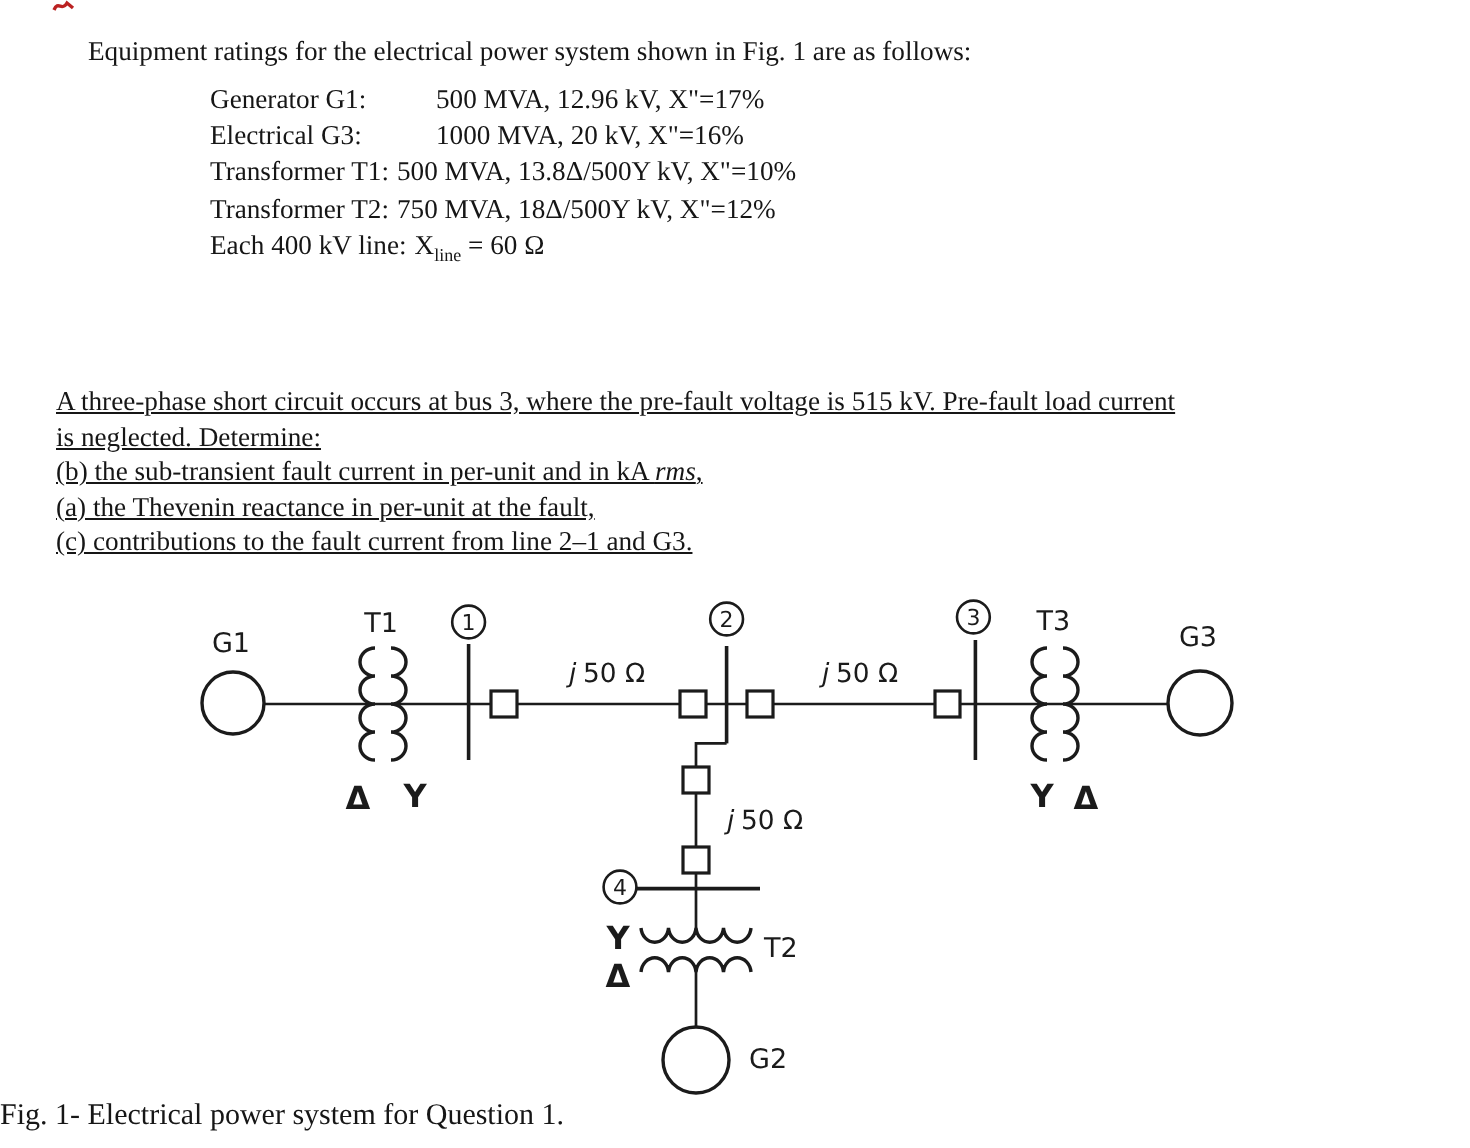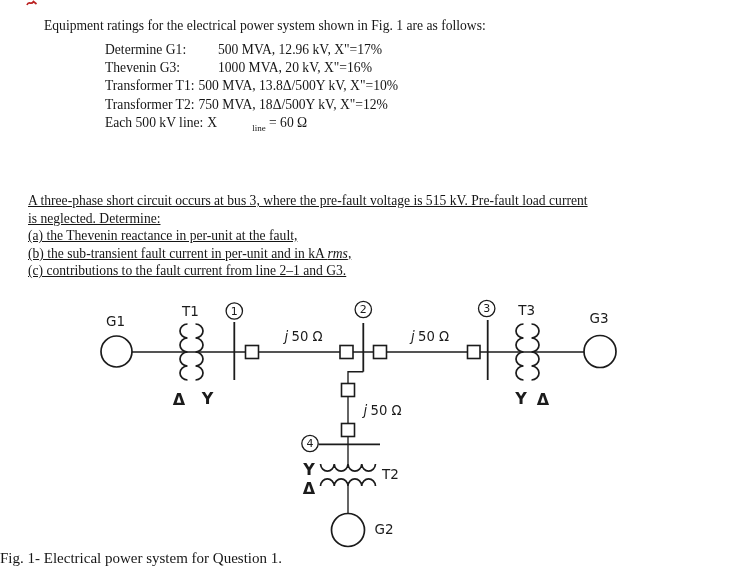--- a/index.html
+++ b/index.html
@@ -7,21 +7,21 @@
     position:relative;width:735px;height:574px;background:#ffffff;overflow:hidden;
     font-family:"Liberation Serif",serif;color:#161616;
   }
   .red-mark{position:absolute;left:26px;top:0px;}
   .title{position:absolute;left:28px;top:17px;font-size:13.6px;line-height:18px;white-space:nowrap;margin-left:16px;}
   .ratings{position:absolute;left:105px;top:41px;font-size:13.6px;line-height:18.2px;}
   .ratings .row{white-space:nowrap;}
   .ratings .rl{display:inline;}
   .ratings .row.gen .rl{display:inline-block;width:109px;}
   .ratings .rv{margin-left:4px;}
-  .ratings sub{font-size:9px;line-height:0;margin-left:35px;}
+  .ratings sub{font-size:9px;line-height:0;}
   .problem{position:absolute;left:28px;top:192px;width:700px;font-size:13.6px;line-height:17.6px;}
   .problem div{white-space:nowrap;text-decoration:underline;}
   .figure-svg{position:absolute;left:60px;top:295px;}
   .caption{position:absolute;left:0px;top:550px;width:698px;text-align:left;font-size:15px;}
   svg .wire{stroke:#1b1b1b;stroke-width:1.35;fill:none;}
   svg .bus{stroke:#1b1b1b;stroke-width:1.8;fill:none;}
   svg .coil{stroke:#1b1b1b;stroke-width:1.7;fill:none;}
   svg .machine{stroke:#1b1b1b;stroke-width:1.7;fill:#ffffff;}
   svg .breaker{stroke:#1b1b1b;stroke-width:1.6;fill:#ffffff;}
   svg .buscirc{stroke:#1b1b1b;stroke-width:1.3;fill:#ffffff;}
@@ -38,32 +38,32 @@
 
 <div class="page">
 
   <svg class="red-mark" width="12" height="6" viewBox="0 0 12 6">
     <path d="M1,5 C3,0 5,6 7.5,1.5 L10.5,4" stroke="#bb2222" stroke-width="1.7" fill="none"></path>
   </svg>
 
   <div class="title">Equipment ratings for the electrical power system shown in Fig. 1 are as follows:</div>
 
   <div class="ratings">
-    <div class="row gen"><span class="rl">Determine G1:</span><span class="rv">500 MVA, 12.96 kV, X"=17%</span></div>
-    <div class="row gen"><span class="rl">Thevenin G3:</span><span class="rv">1000 MVA, 20 kV, X"=16%</span></div>
+    <div class="row gen"><span class="rl">Generator G1:</span><span class="rv">500 MVA, 12.96 kV, X"=17%</span></div>
+    <div class="row gen"><span class="rl">Electrical G3:</span><span class="rv">1000 MVA, 20 kV, X"=16%</span></div>
     <div class="row"><span class="rl">Transformer T1:</span><span class="rv">500 MVA, 13.8Δ/500Y kV, X"=10%</span></div>
     <div class="row"><span class="rl">Transformer T2:</span><span class="rv">750 MVA, 18Δ/500Y kV, X"=12%</span></div>
-    <div class="row"><span class="rl">Each 500 kV line:</span><span class="rv"><span>X</span><sub>line</sub><span> = 60 Ω</span></span></div>
+    <div class="row"><span class="rl">Each 400 kV line:</span><span class="rv"><span>X</span><sub>line</sub><span> = 60 Ω</span></span></div>
   </div>
 
   <div class="problem">
     <div>A three-phase short circuit occurs at bus 3, where the pre-fault voltage is 515 kV. Pre-fault load current</div>
     <div>is neglected. Determine:</div>
+    <div><span>(b) the sub-transient fault current in per-unit and in kA </span><i>rms</i><span>,</span></div>
     <div>(a) the Thevenin reactance in per-unit at the fault,</div>
-    <div><span>(b) the sub-transient fault current in per-unit and in kA </span><i>rms</i><span>,</span></div>
     <div>(c) contributions to the fault current from line 2–1 and G3.</div>
   </div>
 
   <svg class="figure-svg" width="620" height="265" viewBox="60 295 620 265">
 
     <line class="wire" x1="132" y1="352" x2="584" y2="352"></line>
 
     <g>
       <circle class="machine" cx="116.5" cy="351.5" r="15.5"></circle>
       <text class="lbl mid" x="115.5" y="326">G1</text>

